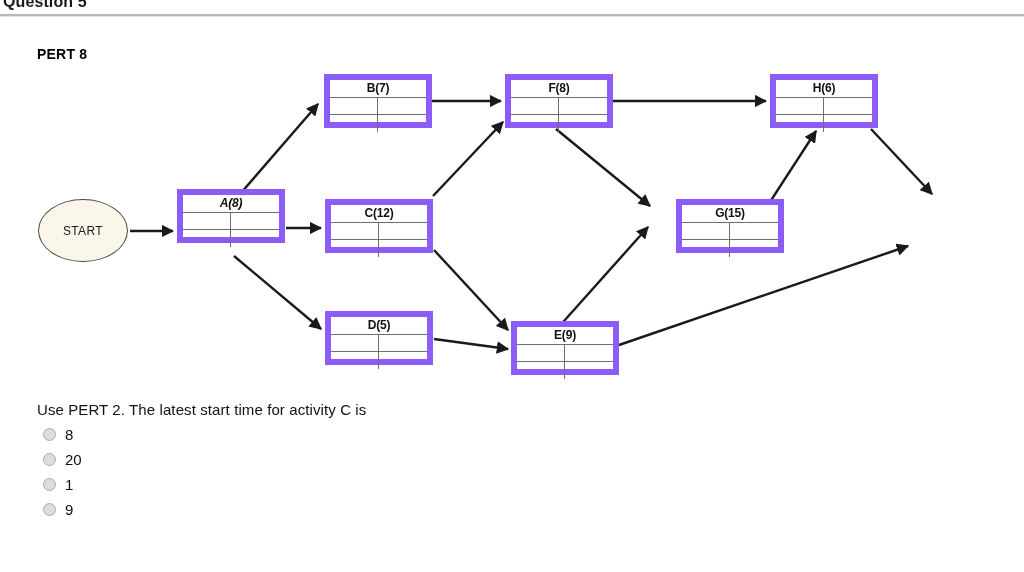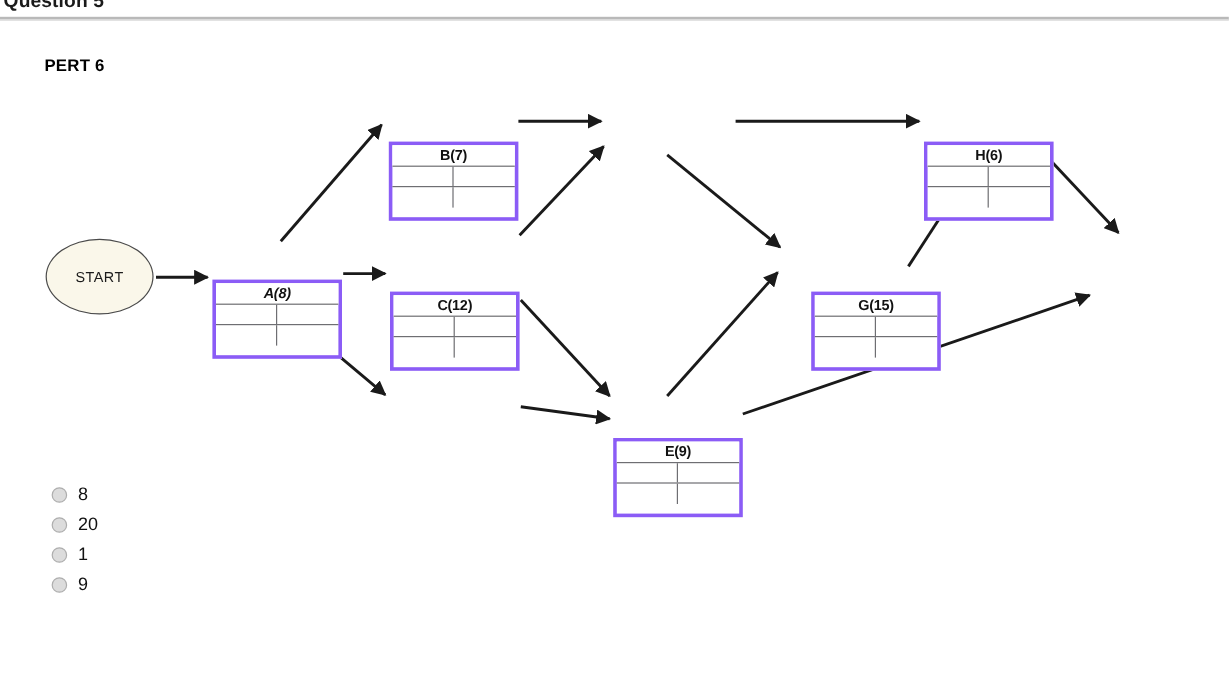--- a/index.html
+++ b/index.html
@@ -68,26 +68,25 @@
     left: 0;
     top: 0;
     width: 1024px;
     height: 400px;
   }
 
   
   .node {
     position: absolute;
     width: 108px;
-    height: 66px;
+    height: 54px;
     box-sizing: border-box;
     background: #ffffff;
-    border: 3px solid #8b5cf6;
+    border: 6px solid #8b5cf6;
     z-index: 3;
-    margin-top: 44px;
   }
   .node .node-head {
     position: relative;
     height: 18px;
     box-sizing: border-box;
     border-bottom: 1px solid #6e6e72;
     text-align: center;
     font-size: 12px;
     font-weight: bold;
     line-height: 17px;
@@ -181,21 +180,21 @@
   }
 </style>
 </head>
 <body>
 
 <div id="question-header">
   <div class="qh-title">Question 5</div>
 </div>
 <div id="header-divider"></div>
 
-<div id="pert-title">PERT 6</div>
+<div id="pert-title">PERT 8</div>
 
 <div id="diagram">
 
   <svg id="edges" viewBox="0 0 1024 400">
     <defs>
       <marker id="arrow" viewBox="0 0 10 10" refX="9" refY="5" markerWidth="5.2" markerHeight="5.2" orient="auto-start-reverse">
         <path d="M 0 0 L 10 5 L 0 10 z" fill="#1a1a1a"></path>
       </marker>
     </defs>
     <g stroke="#1a1a1a" stroke-width="2.4" fill="none" marker-end="url(#arrow)">
@@ -237,20 +236,31 @@
     <div class="node-row mid">
       <div class="node-cell left"></div>
       <div class="node-cell"></div>
     </div>
     <div class="node-row">
       <div class="node-cell left"></div>
       <div class="node-cell"></div>
     </div>
   </div>
 
+  <div class="node" style="left: 505px; top: 74px;">
+    <div class="node-head">F(8)</div>
+    <div class="node-row mid">
+      <div class="node-cell left"></div>
+      <div class="node-cell"></div>
+    </div>
+    <div class="node-row">
+      <div class="node-cell left"></div>
+      <div class="node-cell"></div>
+    </div>
+  </div>
 
   <div class="node" style="left: 770px; top: 74px;">
     <div class="node-head">H(6)</div>
     <div class="node-row mid">
       <div class="node-cell left"></div>
       <div class="node-cell"></div>
     </div>
     <div class="node-row">
       <div class="node-cell left"></div>
       <div class="node-cell"></div>
@@ -286,36 +296,48 @@
     <div class="node-row mid">
       <div class="node-cell left"></div>
       <div class="node-cell"></div>
     </div>
     <div class="node-row">
       <div class="node-cell left"></div>
       <div class="node-cell"></div>
     </div>
   </div>
 
+  <div class="node" style="left: 325px; top: 311px;">
+    <div class="node-head">D(5)</div>
+    <div class="node-row mid">
+      <div class="node-cell left"></div>
+      <div class="node-cell"></div>
+    </div>
+    <div class="node-row">
+      <div class="node-cell left"></div>
+      <div class="node-cell"></div>
+    </div>
+  </div>
 
   <div class="node" style="left: 511px; top: 321px;">
     <div class="node-head">E(9)</div>
     <div class="node-row mid">
       <div class="node-cell left"></div>
       <div class="node-cell"></div>
     </div>
     <div class="node-row">
       <div class="node-cell left"></div>
       <div class="node-cell"></div>
     </div>
   </div>
 
 </div>
 
 <div id="question-body">
+  <div id="question-prompt">Use PERT 2. The latest start time for activity C is</div>
 
   <div class="answer-option">
     <span class="radio"></span>
     <span class="answer-label">8</span>
   </div>
   <div class="answer-option">
     <span class="radio"></span>
     <span class="answer-label">20</span>
   </div>
   <div class="answer-option">

